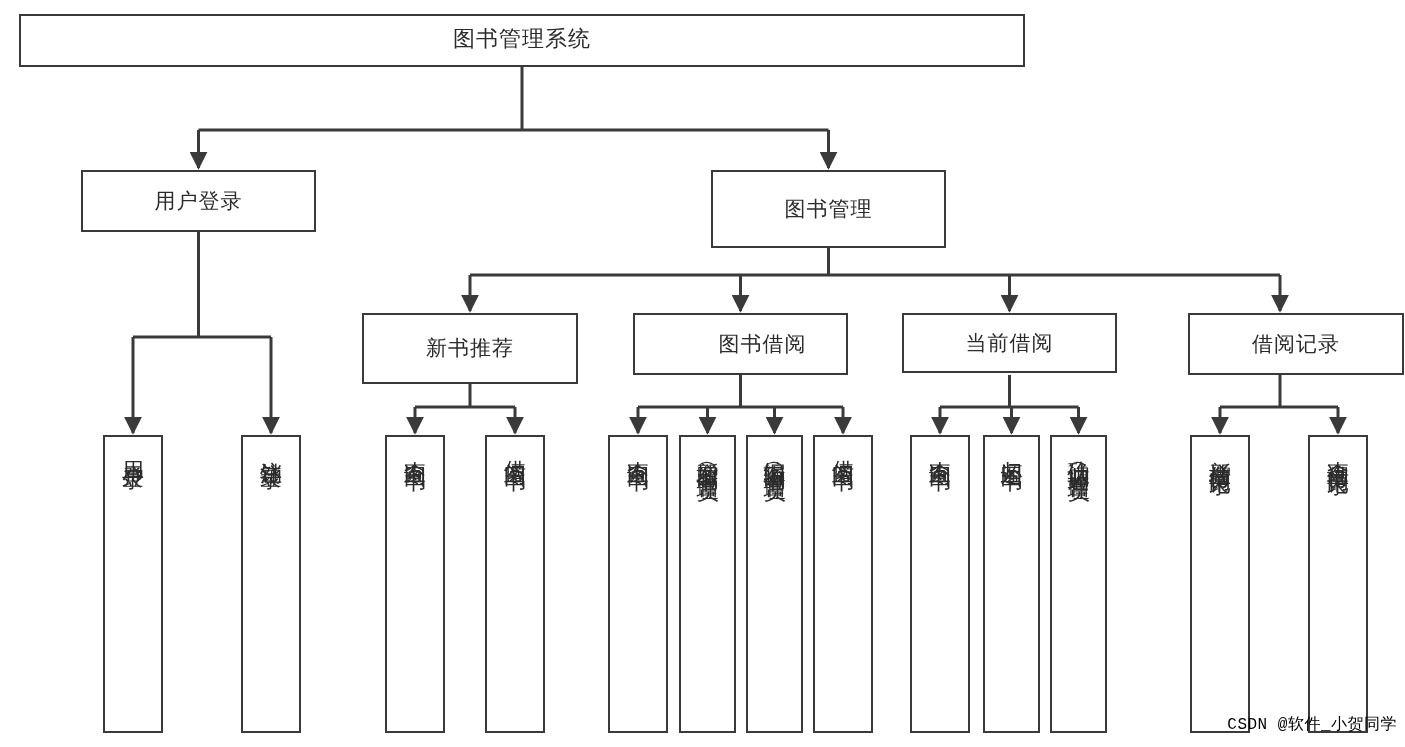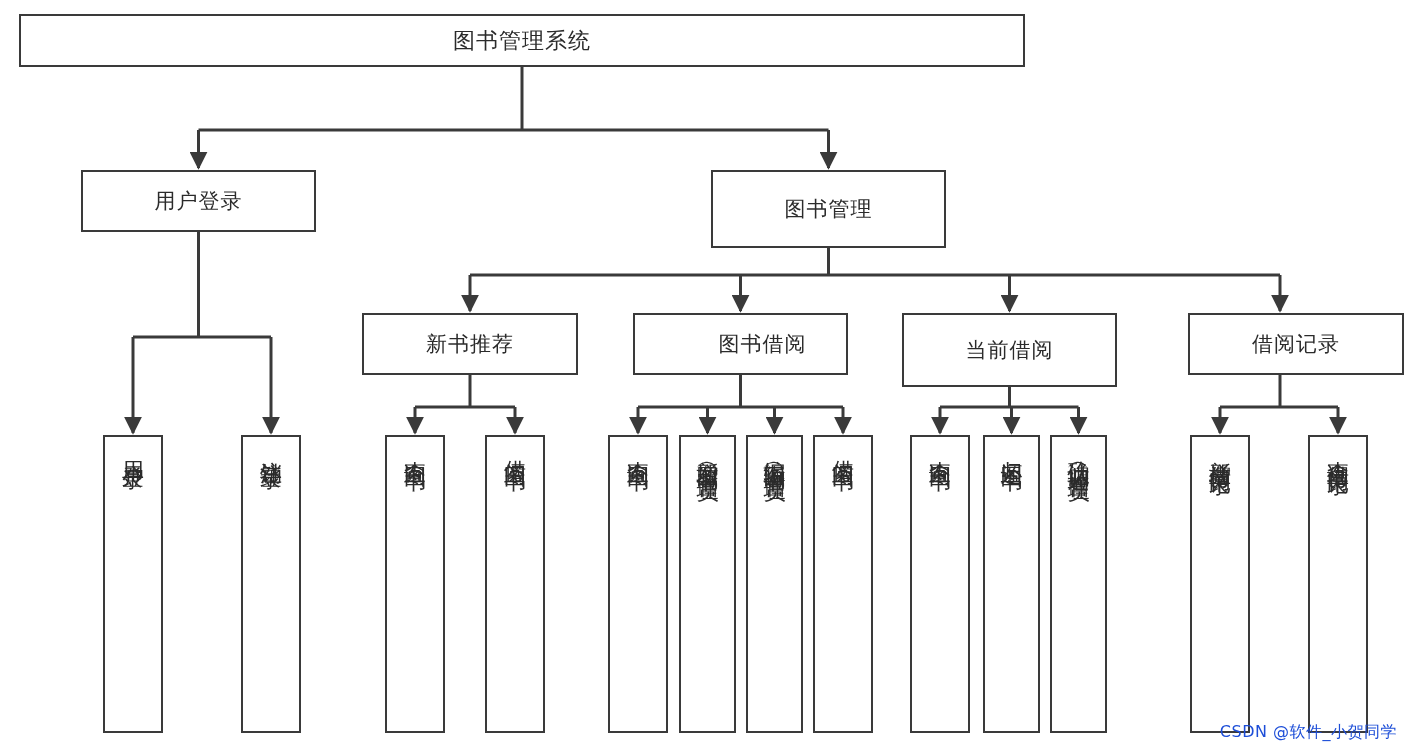--- a/index.html
+++ b/index.html
@@ -56,26 +56,27 @@
     letter-spacing: 3px;
     line-height: 1.1;
     white-space: nowrap;
   }
   .node.root .lbl {
     font-size: 22px;
   }
   #watermark {
     position: absolute;
     right: 8px;
-    bottom: 4px;
+    bottom: 12px;
     font-size: 16px;
-    color: #1d4ed8;
+    color: #000000;
     letter-spacing: 0.5px;
     white-space: nowrap;
     user-select: none;
+    font-family: Liberation Mono, monospace;
   }
 </style>
 </head>
 <body>
 
 <div id="canvas">
 
   <svg id="edges" viewBox="0 0 1405 747" xmlns="http://www.w3.org/2000/svg">
     <defs>
       <marker id="arrow" viewBox="0 0 10 10" refX="9" refY="5" markerWidth="6" markerHeight="6" orient="auto-start-reverse">
@@ -113,36 +114,36 @@
         <path d="M 1011.5 407 L 1011.5 433" marker-end="url(#arrow)"></path>
         <path d="M 1078.5 407 L 1078.5 433" marker-end="url(#arrow)"></path>
         <path d="M 1280 375 L 1280 407"></path>
         <path d="M 1220 407 L 1338 407"></path>
         <path d="M 1220 407 L 1220 433" marker-end="url(#arrow)"></path>
         <path d="M 1338 407 L 1338 433" marker-end="url(#arrow)"></path>
       </g>
   </svg>
 
   <div id="nodes">
-      <div class="node horiz root" style="left: 19px; top: 14px; width: 1006px; height: 53px;">
+      <div class="node horiz root" style="left: 19px; top: 14px; width: 1006px; height: 53px; font-family: Liberation Mono, monospace;">
         <span class="lbl">图书管理系统</span>
       </div>
       <div class="node horiz" style="left: 81px; top: 170px; width: 235px; height: 62px;">
         <span class="lbl">用户登录</span>
       </div>
       <div class="node horiz" style="left: 711px; top: 170px; width: 235px; height: 78px;">
         <span class="lbl">图书管理</span>
       </div>
-      <div class="node horiz" style="left: 362px; top: 313px; width: 216px; height: 62px;">
+      <div class="node horiz" style="left: 362px; top: 313px; width: 216px; height: 71px;">
         <span class="lbl">新书推荐</span>
       </div>
       <div class="node horiz" style="left: 633px; top: 313px; width: 215px; height: 62px; padding-left: 44px;">
         <span class="lbl">图书借阅</span>
       </div>
-      <div class="node horiz" style="left: 902px; top: 313px; width: 215px; height: 74px;">
+      <div class="node horiz" style="left: 902px; top: 313px; width: 215px; height: 60px;">
         <span class="lbl">当前借阅</span>
       </div>
       <div class="node horiz" style="left: 1172px; top: 313px; width: 216px; height: 62px; margin-left: 16px;">
         <span class="lbl">借阅记录</span>
       </div>
       <div class="node vert" style="left: 103px; top: 435px; width: 60px; height: 298px;">
         <span class="lbl">用户登录</span>
       </div>
       <div class="node vert" style="left: 241px; top: 435px; width: 60px; height: 298px;">
         <span class="lbl">注销登录</span>

